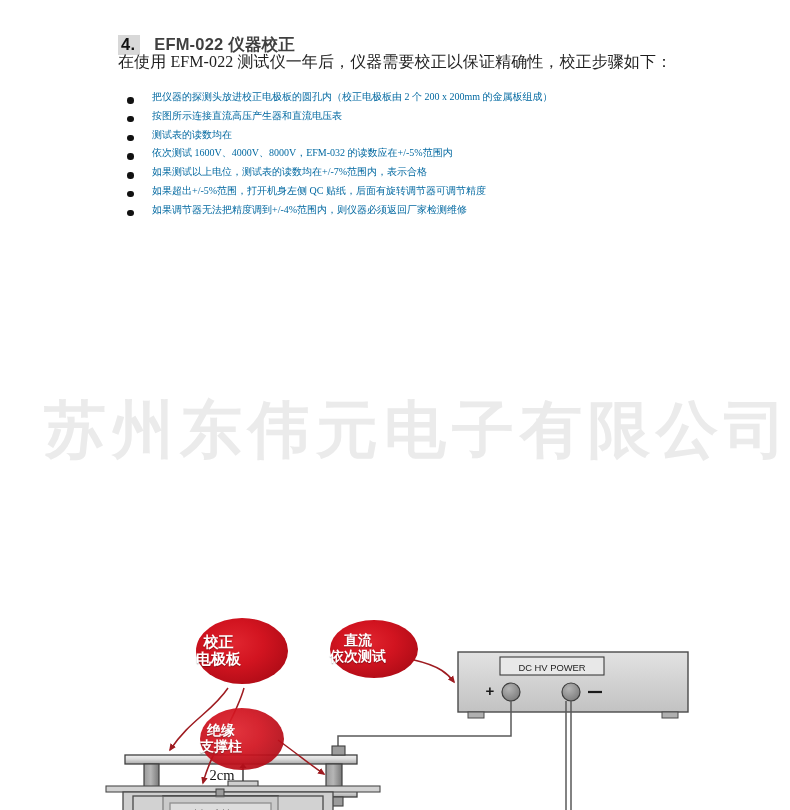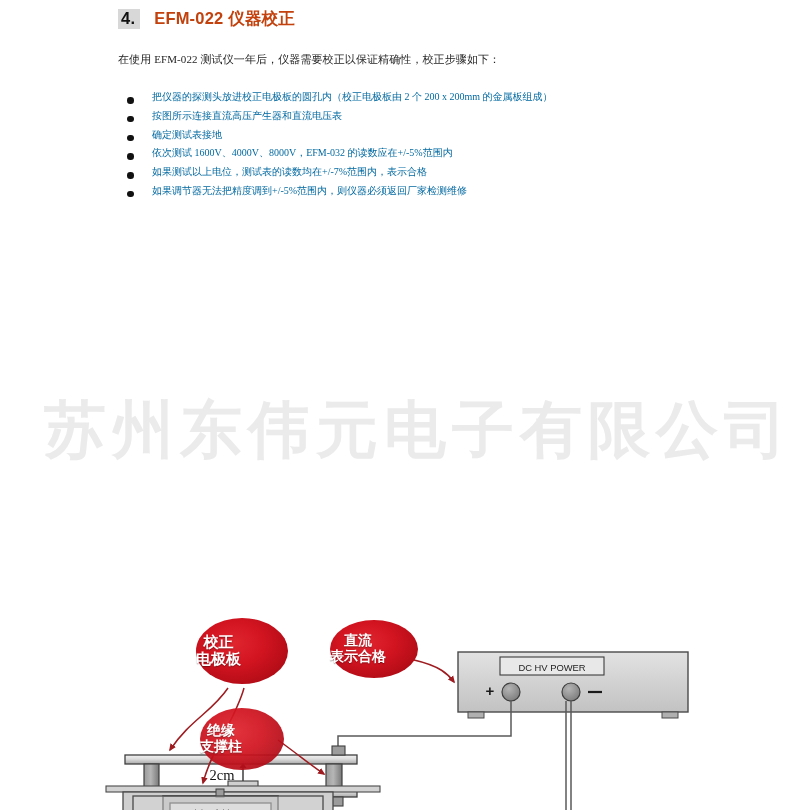--- a/index.html
+++ b/index.html
@@ -19,26 +19,26 @@
     display:flex;align-items:baseline;gap:14px;
     font-family:"Liberation Sans", sans-serif;
     font-weight:bold;font-size:16.5px;
     letter-spacing:.2px;
   }
   .heading .num{
     background:#d8d8d8;
     padding:0 5px 1px 3px;
     color:#111;
   }
-  .heading .htitle{color:#c2410c;}
+  .heading .htitle{color:#404040;margin-top:26px;}
 
   
   .intro{
     position:absolute;left:118px;top:52px;
-    font-size:11px;color:#1f1f1f;
+    font-size:16px;color:#1f1f1f;
     letter-spacing:.1px;
   }
 
   
   ul.steps{
     position:absolute;left:118px;top:90px;
     margin:0;padding:0;list-style:none;
     font-size:10px;color:#0369a1;
     width:660px;
   }
@@ -102,24 +102,25 @@
   <div class="heading">
     <span class="num">4.</span>
     <span class="htitle">EFM-022 仪器校正</span>
   </div>
 
   <div class="intro">在使用 EFM-022 测试仪一年后，仪器需要校正以保证精确性，校正步骤如下：</div>
 
   <ul class="steps">
     <li>把仪器的探测头放进校正电极板的圆孔内（校正电极板由 2 个 200 x 200mm 的金属板组成）</li>
     <li>按图所示连接直流高压产生器和直流电压表</li>
-    <li>确定测试表接地</li>
+    <li>测试表的读数均在</li>
     <li>依次测试 1600V、4000V、8000V，EFM-032 的读数应在+/-5%范围内</li>
     <li>如果测试以上电位，测试表的读数均在+/-7%范围内，表示合格</li>
-    <li>如果调节器无法把精度调到+/-5%范围内，则仪器必须返回厂家检测维修</li>
+    <li>如果超出+/-5%范围，打开机身左侧 QC 贴纸，后面有旋转调节器可调节精度</li>
+    <li>如果调节器无法把精度调到+/-4%范围内，则仪器必须返回厂家检测维修</li>
   </ul>
 
   <div class="watermark">苏州东伟元电子有限公司</div>
 
   <div class="diagram">
     <svg width="790" height="510" viewBox="0 0 790 510" xmlns="http://www.w3.org/2000/svg">
       <defs>
         <linearGradient id="plateGrad" x1="0" y1="0" x2="0" y2="1">
           <stop offset="0%" stop-color="#f2f2f2"></stop>
           <stop offset="45%" stop-color="#dcdcdc"></stop>
@@ -280,21 +281,21 @@
     <div class="callout c-jiaozheng">
       <div>
         <span>校正</span>
         <span>电极板</span>
       </div>
     </div>
 
     <div class="callout c-zhiliu-hv">
       <div>
         <span>直流</span>
-        <span>表示合格</span>
+        <span>依次测试</span>
       </div>
     </div>
 
     <div class="callout c-juyuan">
       <div>
         <span>绝缘</span>
         <span>支撑柱</span>
       </div>
     </div>
 

